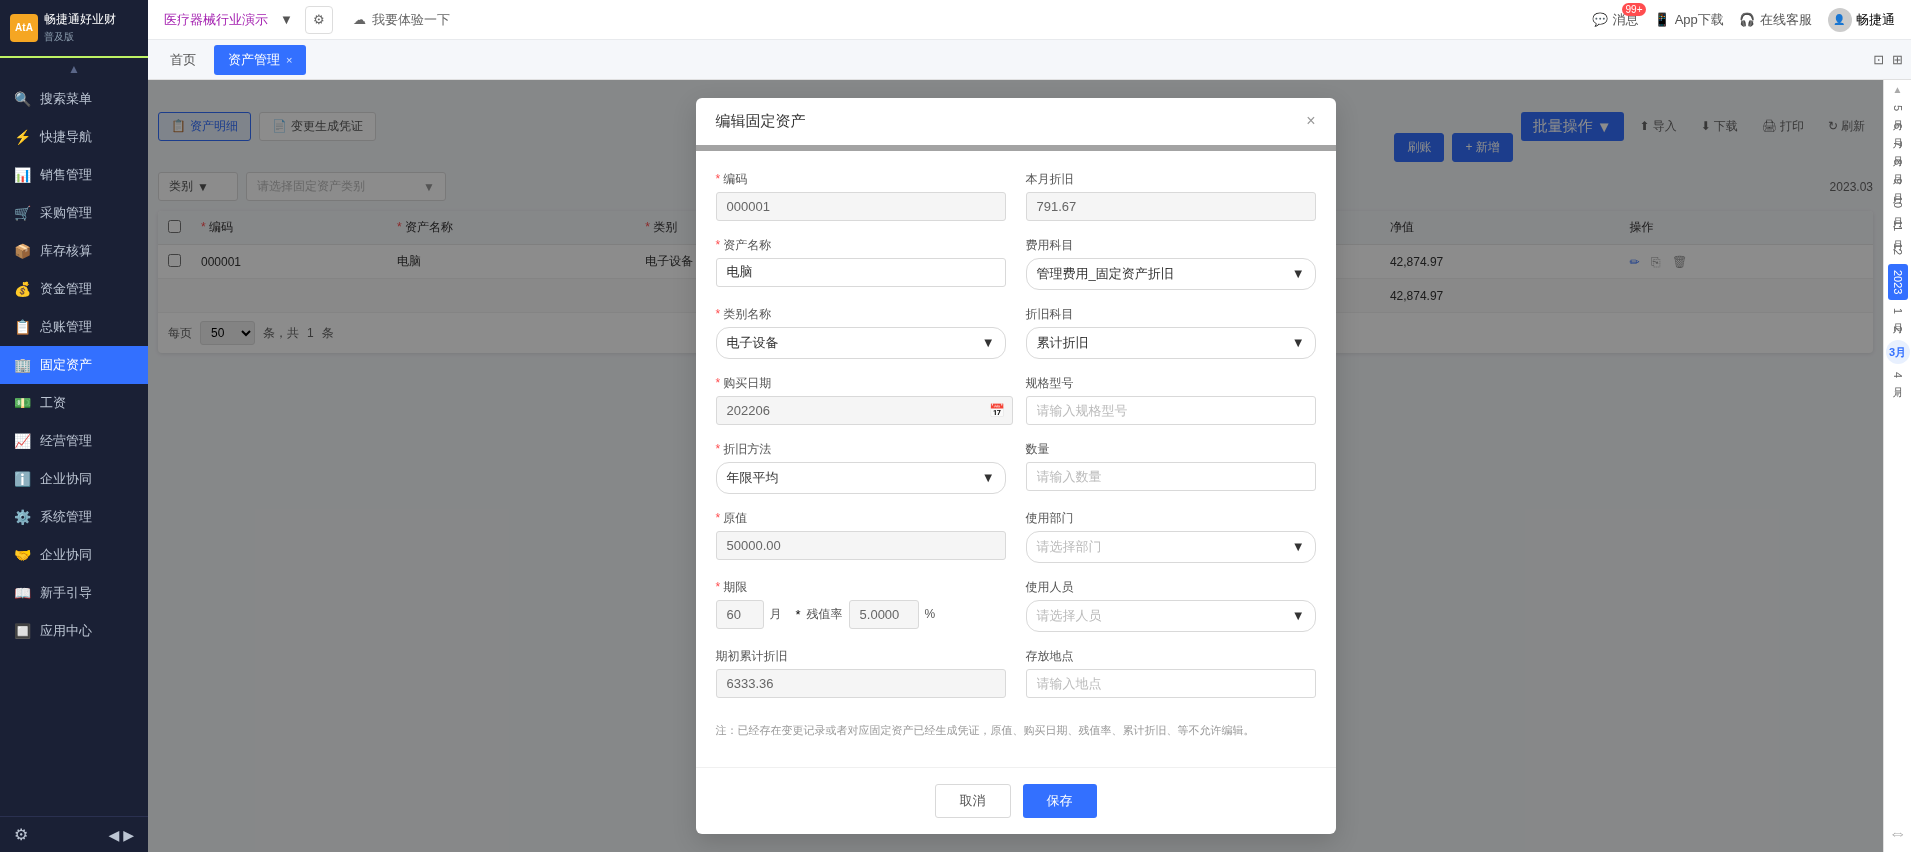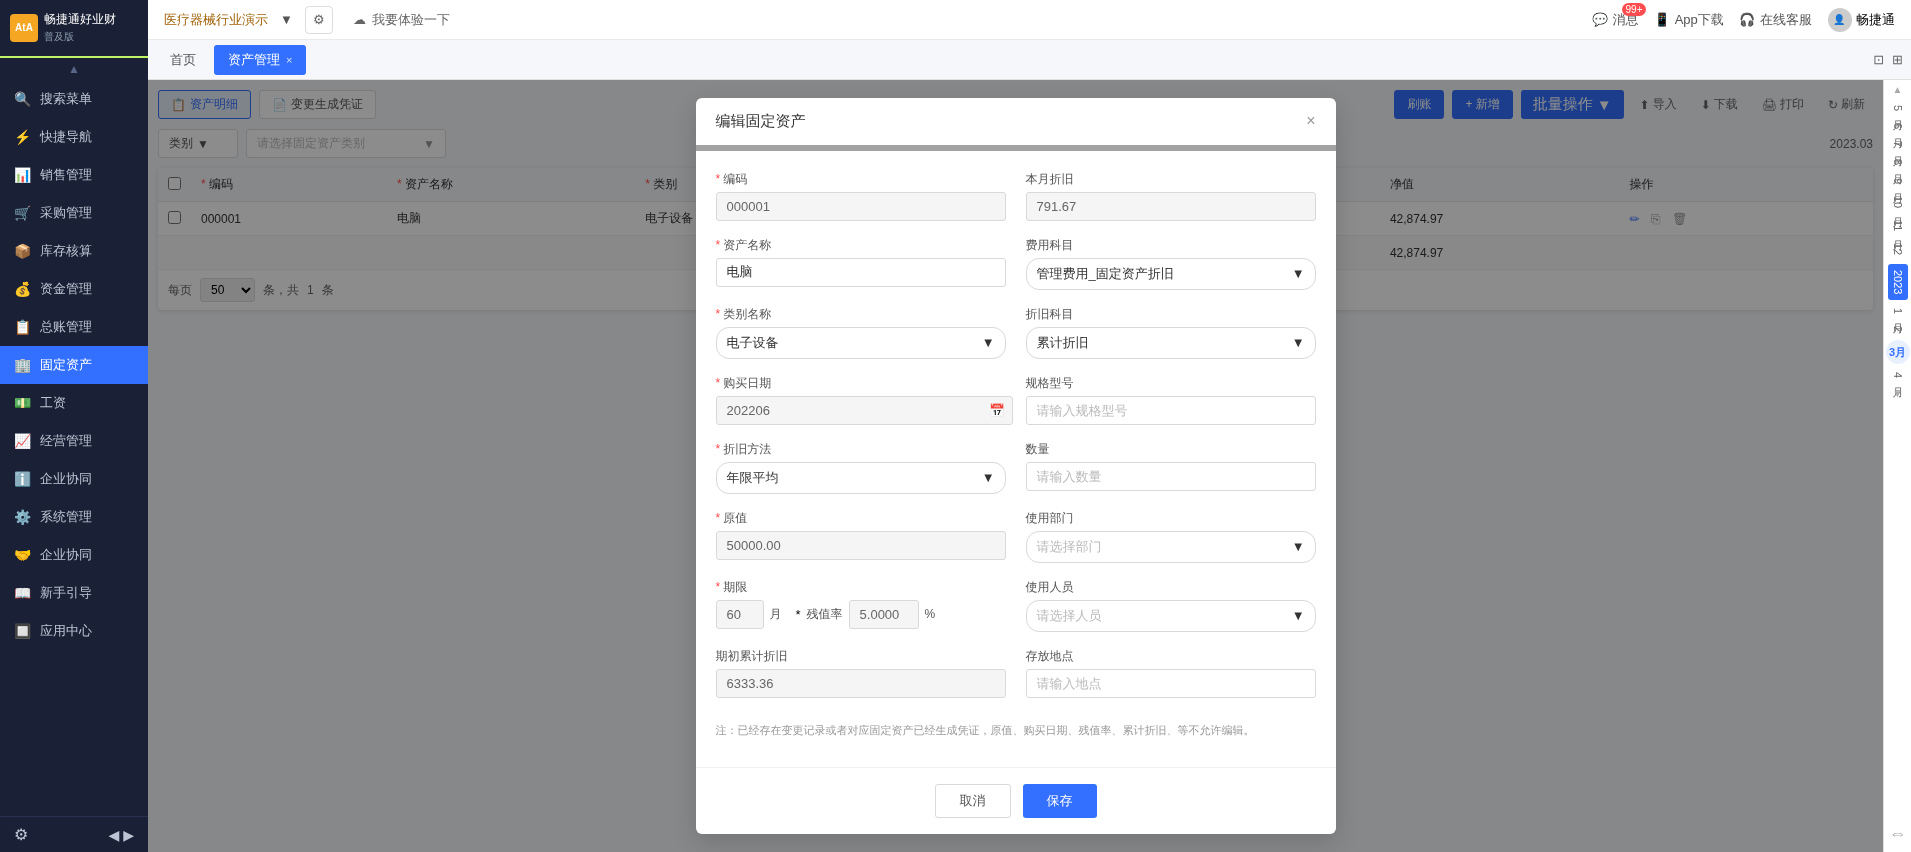--- a/index.html
+++ b/index.html
@@ -19,40 +19,40 @@
     .sidebar-item { display: flex; align-items: center; gap: 8px; padding: 10px 14px; cursor: pointer; color: #bcc5d3; font-size: 13px; transition: background 0.2s; }
     .sidebar-item.active { background: #3370ff; color: #fff; }
     .sidebar-item .item-icon { width: 18px; height: 18px; display: flex; align-items: center; justify-content: center; font-size: 14px; flex-shrink: 0; }
     .sidebar-settings { padding: 8px 14px; border-top: 1px solid #2a3050; display: flex; justify-content: space-between; align-items: center; }
     
     
     .main-area { flex: 1; display: flex; flex-direction: column; overflow: hidden; }
     
     
     .topbar { height: 40px; background: #fff; display: flex; align-items: center; padding: 0 16px; border-bottom: 1px solid #e8eaed; gap: 12px; }
-    .topbar-title { font-size: 13px; color: #a16207; font-weight: 500; }
+    .topbar-title { font-size: 13px; color: #a21caf; font-weight: 500; }
     .topbar-dropdown { display: flex; align-items: center; gap: 4px; cursor: pointer; color: #555; font-size: 13px; }
     .topbar-gear { width: 28px; height: 28px; border: 1px solid #ddd; border-radius: 4px; display: flex; align-items: center; justify-content: center; cursor: pointer; color: #666; }
     .topbar-experience { display: flex; align-items: center; gap: 6px; color: #666; font-size: 13px; margin-left: 8px; }
     .topbar-right { margin-left: auto; display: flex; align-items: center; gap: 16px; }
     .topbar-notification { position: relative; display: flex; align-items: center; gap: 4px; cursor: pointer; color: #555; font-size: 13px; }
     .notification-badge { position: absolute; top: -8px; right: -8px; background: #ff4d4f; color: #fff; font-size: 10px; border-radius: 10px; padding: 1px 4px; min-width: 18px; text-align: center; }
     .topbar-btn { display: flex; align-items: center; gap: 4px; cursor: pointer; color: #555; font-size: 13px; }
     .topbar-user { display: flex; align-items: center; gap: 4px; cursor: pointer; }
     .user-avatar { width: 24px; height: 24px; border-radius: 50%; background: #ccc; display: flex; align-items: center; justify-content: center; font-size: 10px; }
     
     
     .tabbar { height: 40px; background: #f5f7fa; display: flex; align-items: center; padding: 0 8px; border-bottom: 1px solid #e0e0e0; gap: 4px; }
     .tab-home { padding: 6px 14px; font-size: 13px; color: #555; cursor: pointer; border-radius: 3px; }
     .tab-active { padding: 6px 14px; font-size: 13px; color: #fff; background: #3370ff; border-radius: 3px; display: flex; align-items: center; gap: 6px; cursor: pointer; }
     .tab-close { font-size: 11px; color: rgba(255,255,255,0.8); cursor: pointer; }
     .tab-expand { margin-left: auto; cursor: pointer; color: #666; font-size: 16px; display: flex; align-items: center; gap: 8px; }
     .toolbar { display: flex; align-items: center; gap: 8px; margin-bottom: 10px; }
     .toolbar-btn { padding: 5px 12px; border: 1px solid #ddd; border-radius: 3px; background: #fff; cursor: pointer; font-size: 12px; color: #555; display: flex; align-items: center; gap: 4px; }
-    .toolbar-btn.primary { background: #3370ff; color: #fff; border-color: #3370ff; }
+    .toolbar-btn.primary { background: #3370ff; color: #fff; border-color: #3370ff; margin-top: 43px; }
     .toolbar-btn.active-tab { background: #e8f0fe; border-color: #3370ff; color: #3370ff; }
     .toolbar-right { margin-left: auto; display: flex; align-items: center; gap: 8px; }
     .batch-btn { padding: 5px 12px; background: #3370ff; color: #fff; border: none; border-radius: 3px; cursor: pointer; font-size: 15px; display: flex; align-items: center; gap: 4px; }
     .toolbar-icon-btn { padding: 5px 8px; border: none; background: transparent; cursor: pointer; font-size: 12px; color: #666; display: flex; align-items: center; gap: 3px; }
     
     
     .filter-row { display: flex; align-items: center; gap: 8px; margin-bottom: 10px; }
     .filter-select { padding: 5px 10px; border: 1px solid #ddd; border-radius: 3px; background: #fff; font-size: 12px; color: #555; display: flex; align-items: center; gap: 4px; cursor: pointer; min-width: 80px; }
     .filter-input { padding: 5px 10px; border: 1px solid #ddd; border-radius: 3px; background: #fff; font-size: 12px; color: #999; display: flex; align-items: center; gap: 4px; flex: 1; max-width: 200px; text-align: center; }
     .date-display { margin-left: auto; font-size: 12px; color: #666; }

